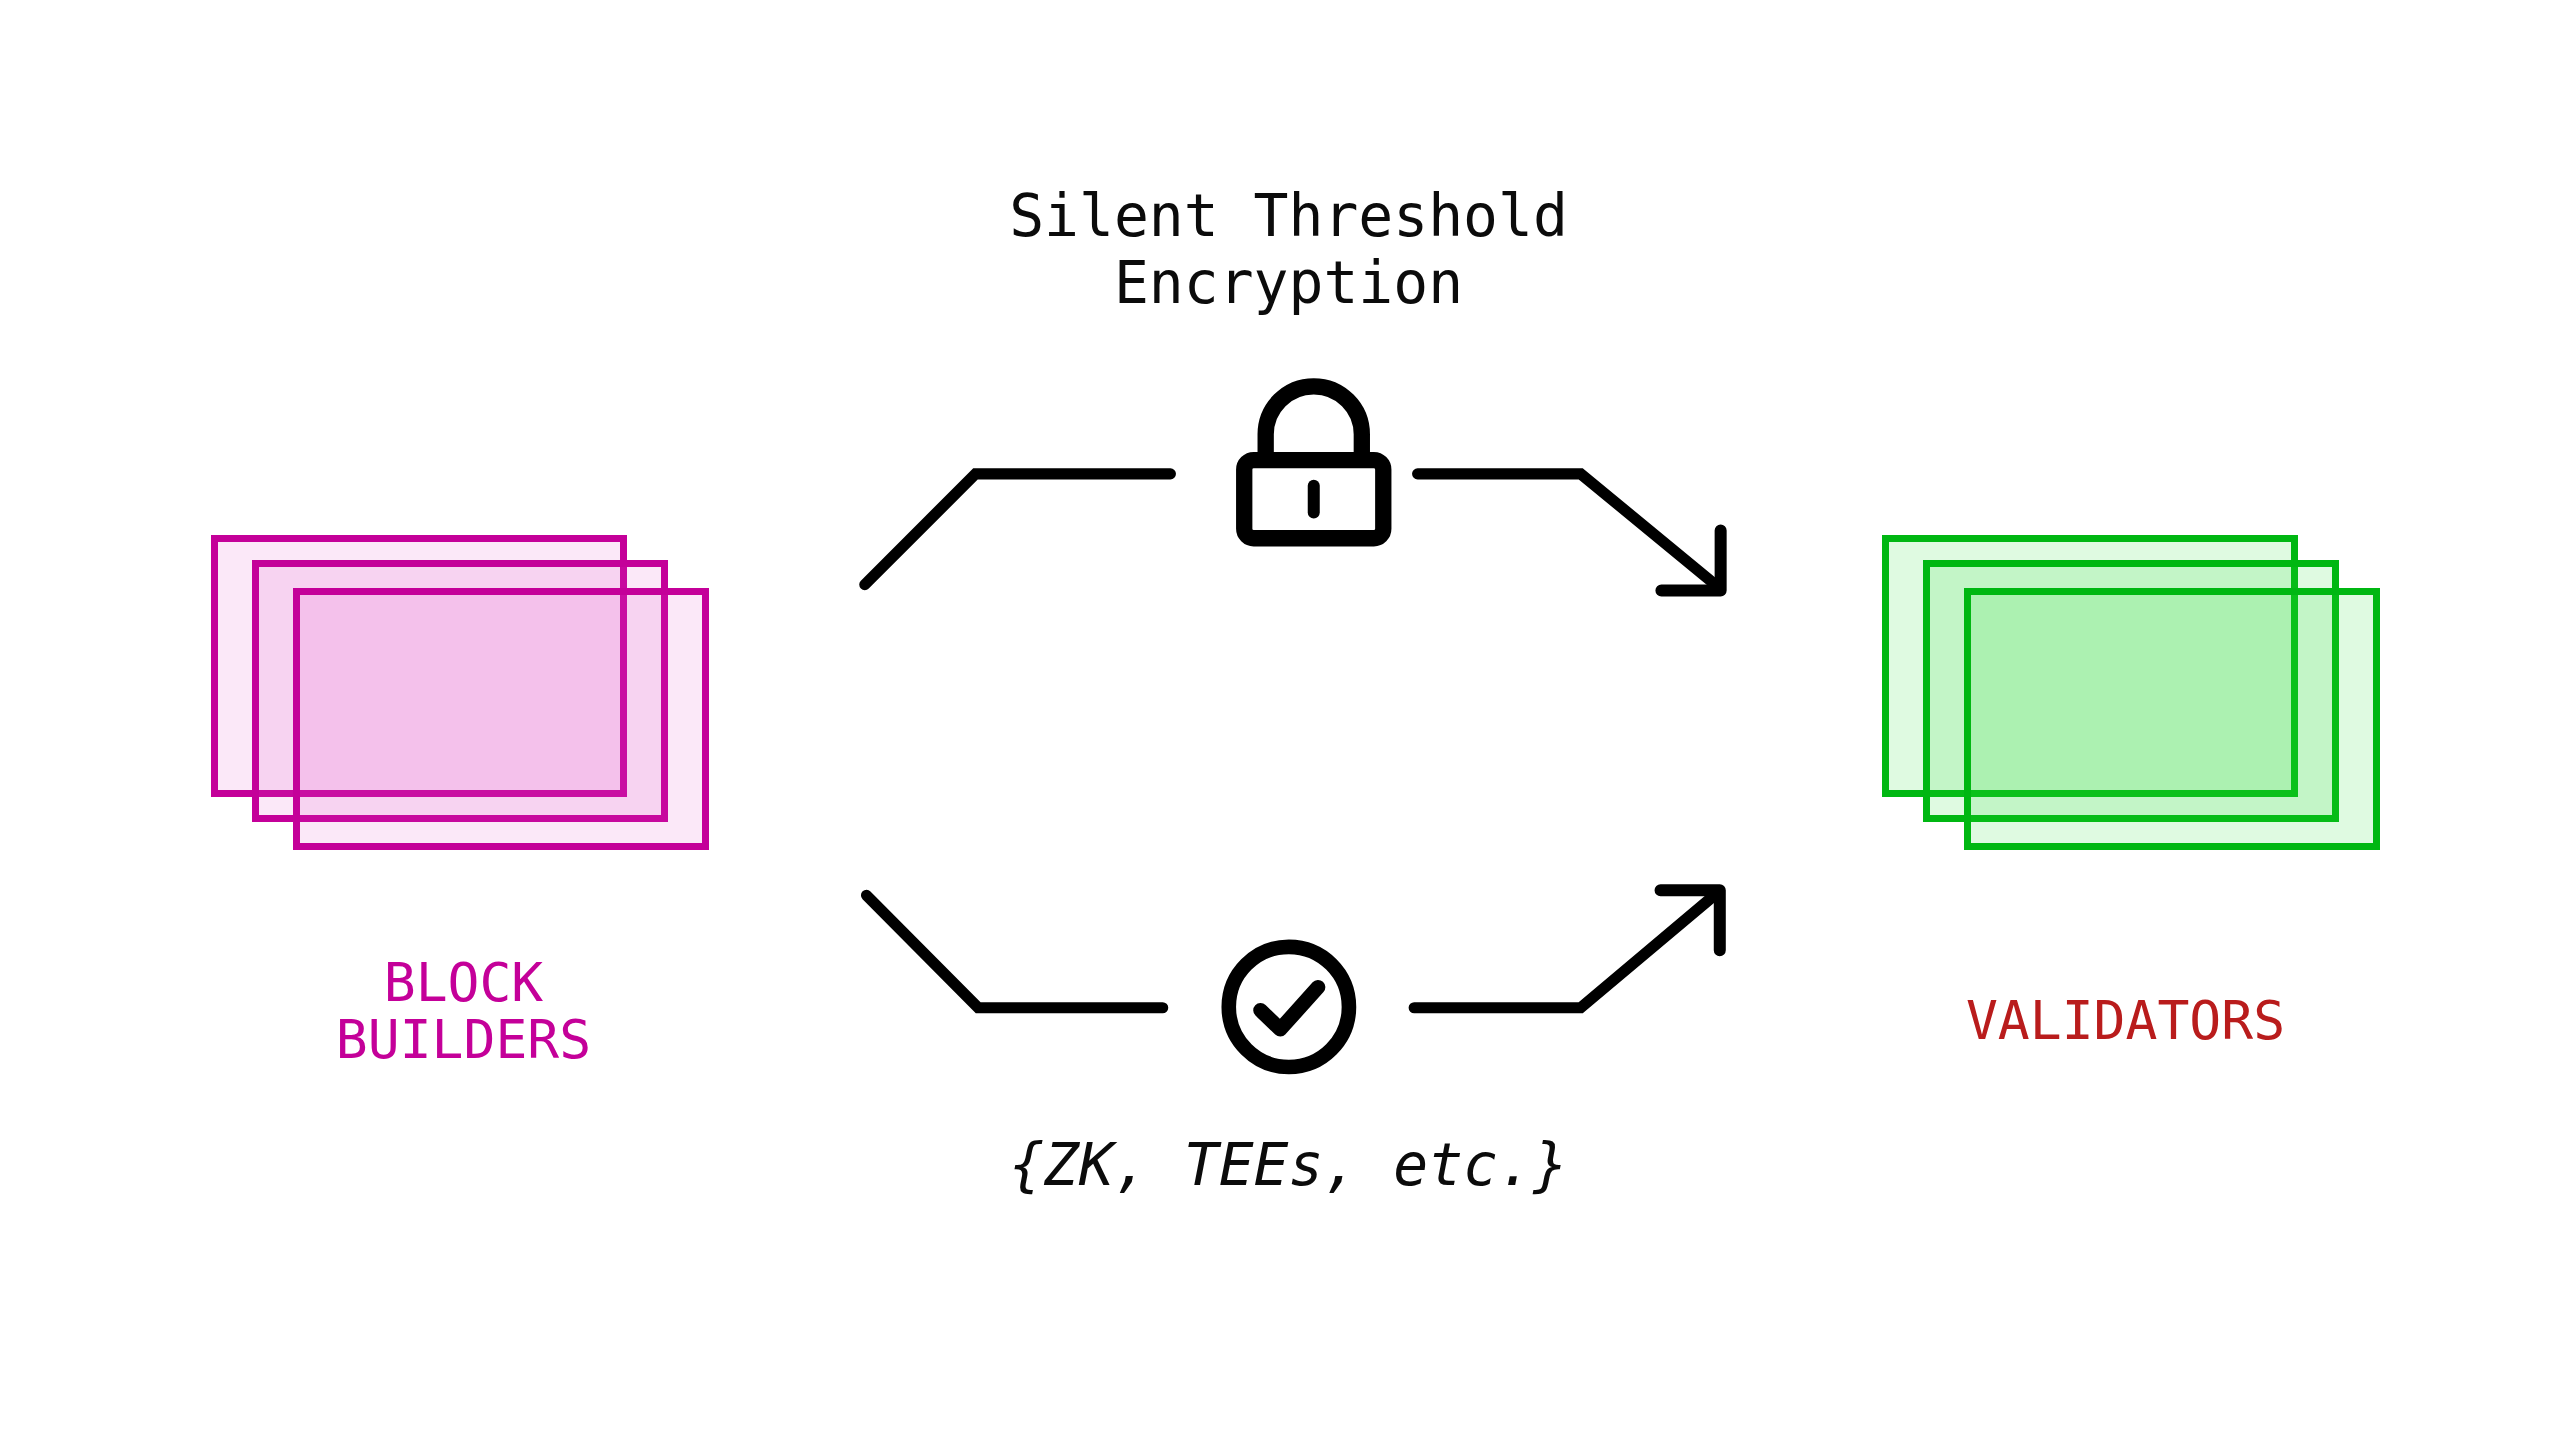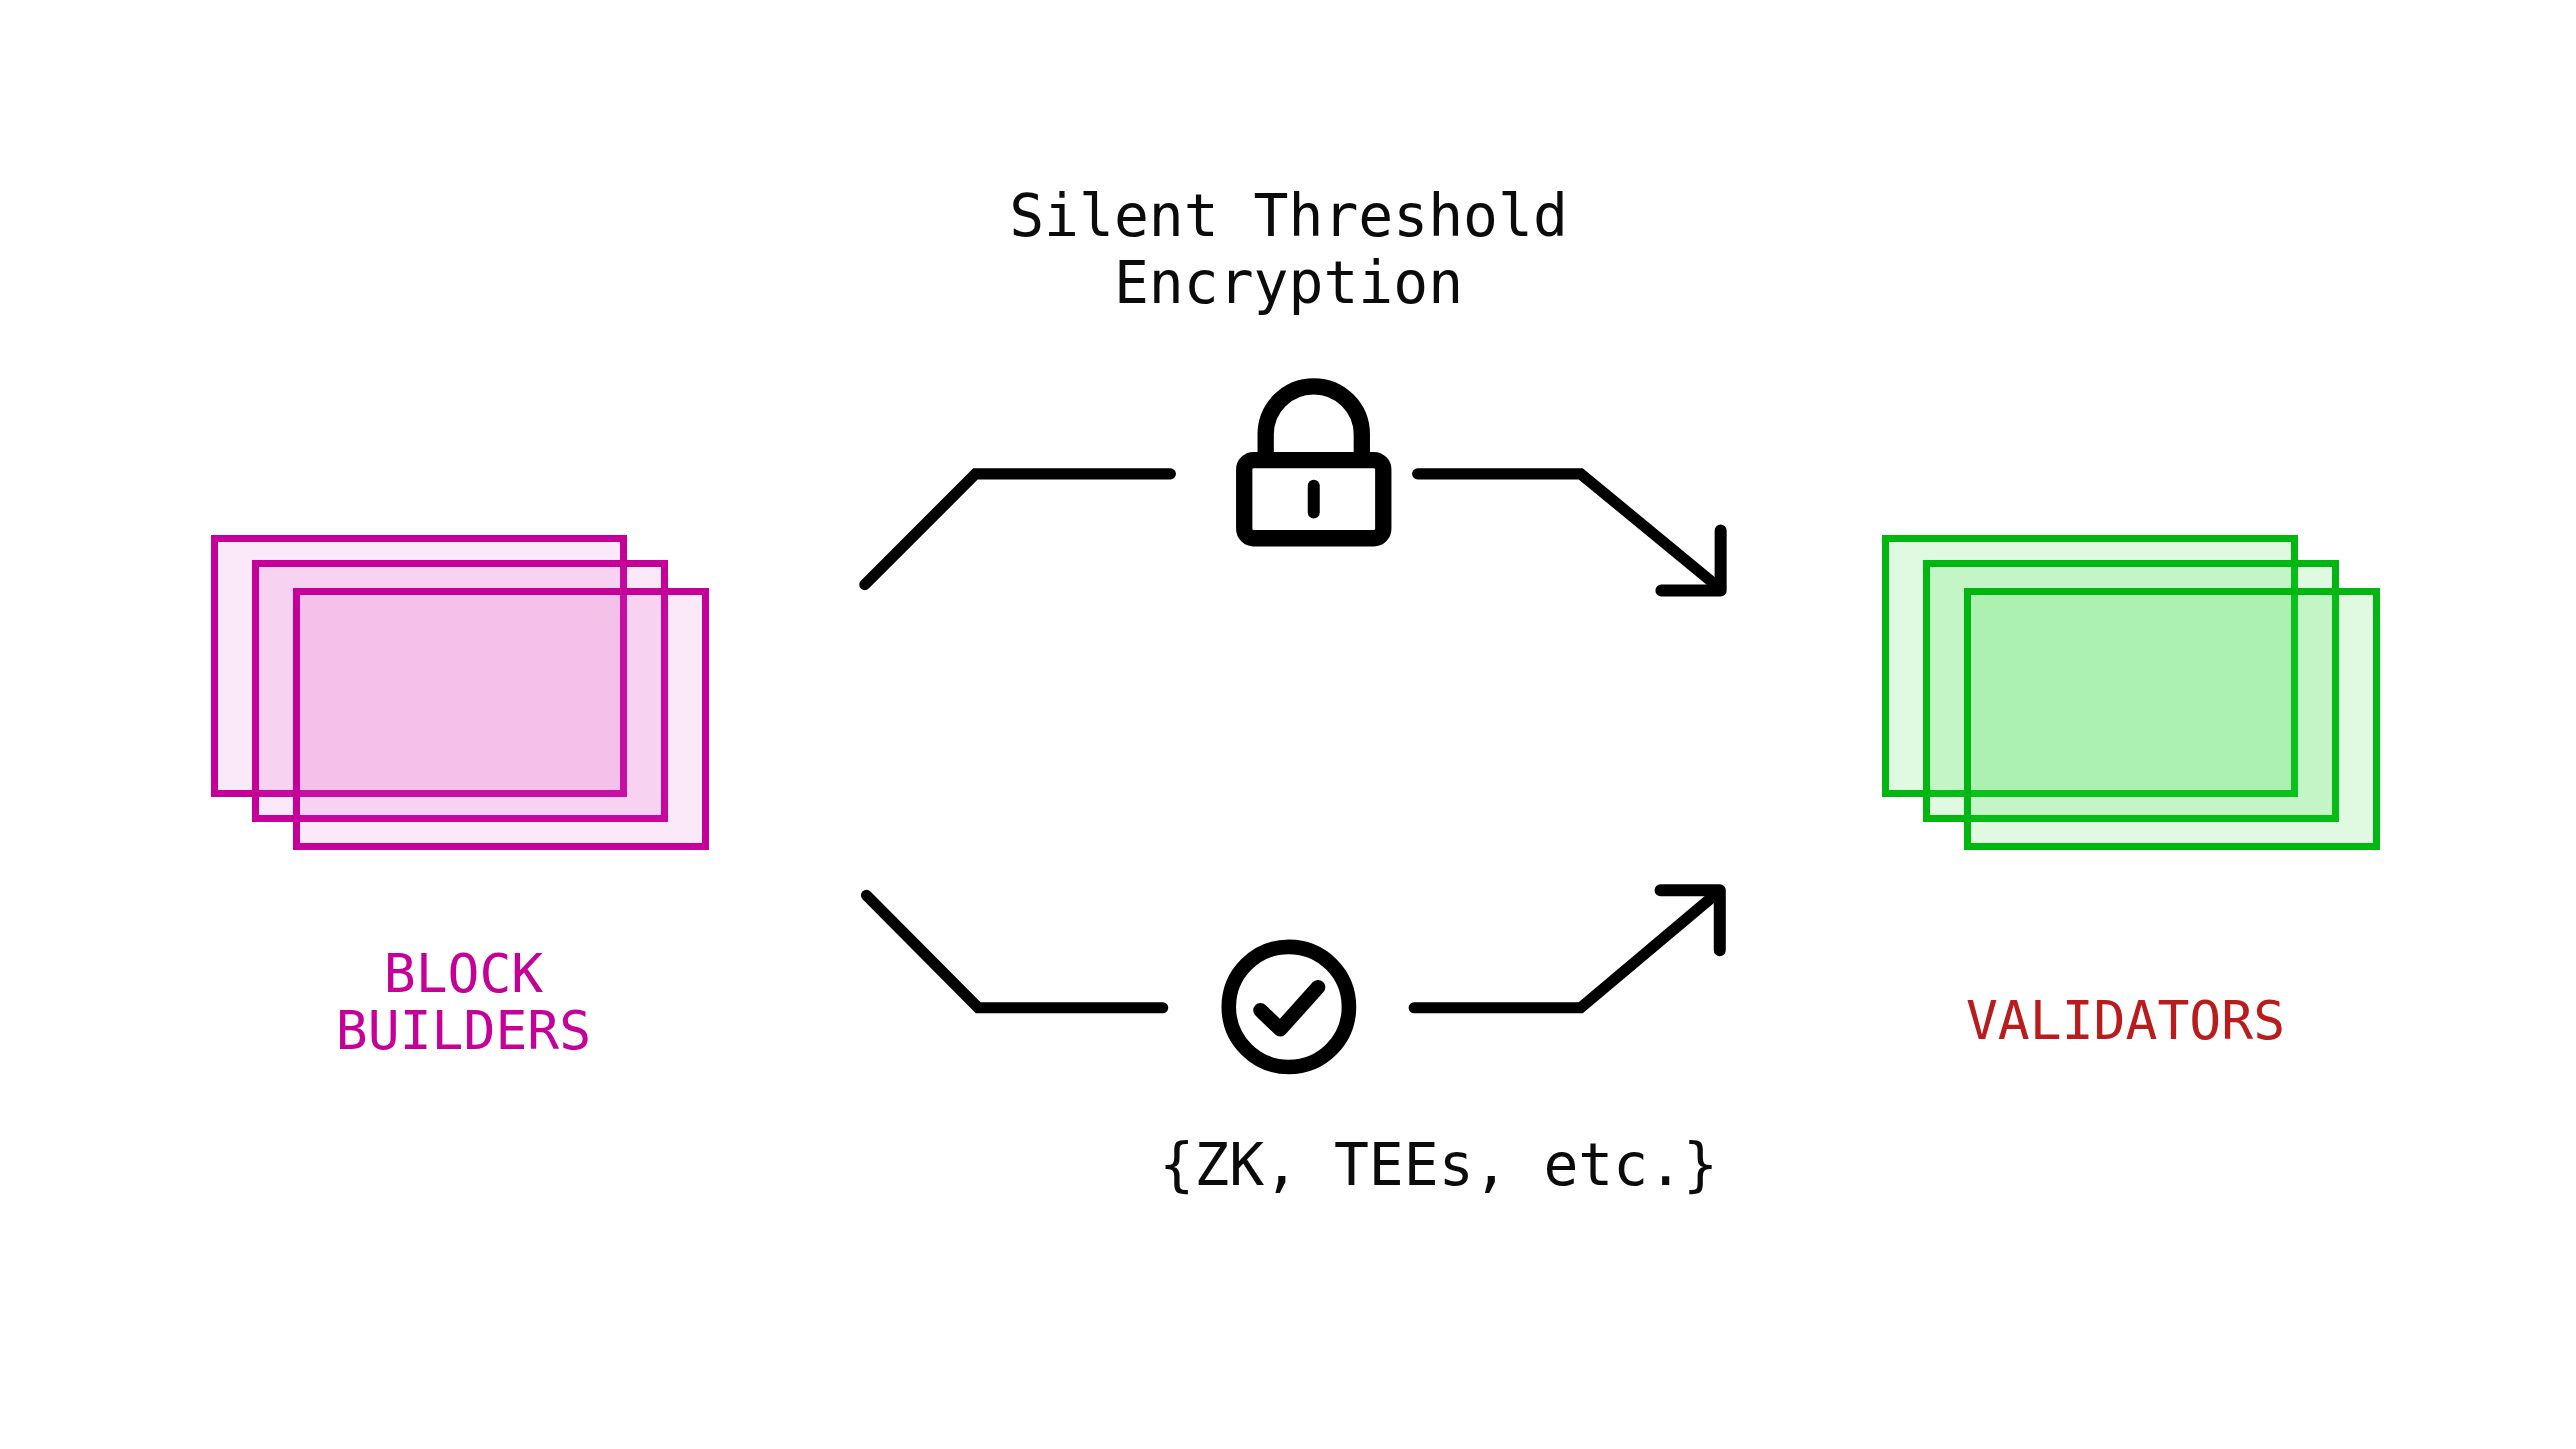--- a/index.html
+++ b/index.html
@@ -82,26 +82,27 @@
     white-space: pre-line;
     margin-top: 20px;
   }
 
   
   #center-caption {
     position: absolute;
     left: 859px;
     top: 1132px;
     width: 859px;
-    text-align: right;
+    text-align: center;
     color: #0b0b0b;
     font-family: "DejaVu Sans Mono", "Liberation Mono", monospace;
     font-size: 58px;
     line-height: 1.16;
     white-space: nowrap;
+    font-style: italic;
   }
 
   
   .overlay {
     position: absolute;
     left: 0;
     top: 0;
     width: 2576px;
     height: 1449px;
     pointer-events: none;
@@ -111,21 +112,21 @@
 <body>
 
 <div id="diagram" style="background: rgb(255, 255, 255);">
 
   <div class="stack builders" id="builders-stack">
     <div class="card c1" style="border-color: rgb(196, 0, 153); background: rgba(224, 64, 200, 0.12);"></div>
     <div class="card c2" style="border-color: rgb(196, 0, 153); background: rgba(224, 64, 200, 0.12);"></div>
     <div class="card c3" style="border-color: rgb(196, 0, 153); background: rgba(224, 64, 200, 0.12);"></div>
   </div>
 
-  <div class="side-label" id="builders-label" style="color: rgb(196, 0, 153);">BLOCK
+  <div class="side-label" id="builders-label" style="color: rgb(196, 0, 153); margin-top: 9px;">BLOCK
 BUILDERS</div>
 
   <div class="stack validators" id="validators-stack">
     <div class="card c1" style="border-color: rgb(0, 183, 18); background: rgba(40, 220, 55, 0.15);"></div>
     <div class="card c2" style="border-color: rgb(0, 183, 18); background: rgba(40, 220, 55, 0.15);"></div>
     <div class="card c3" style="border-color: rgb(0, 183, 18); background: rgba(40, 220, 55, 0.15);"></div>
   </div>
 
   <div class="side-label" id="validators-label" style="color: #b91c1c;">VALIDATORS</div>
 

